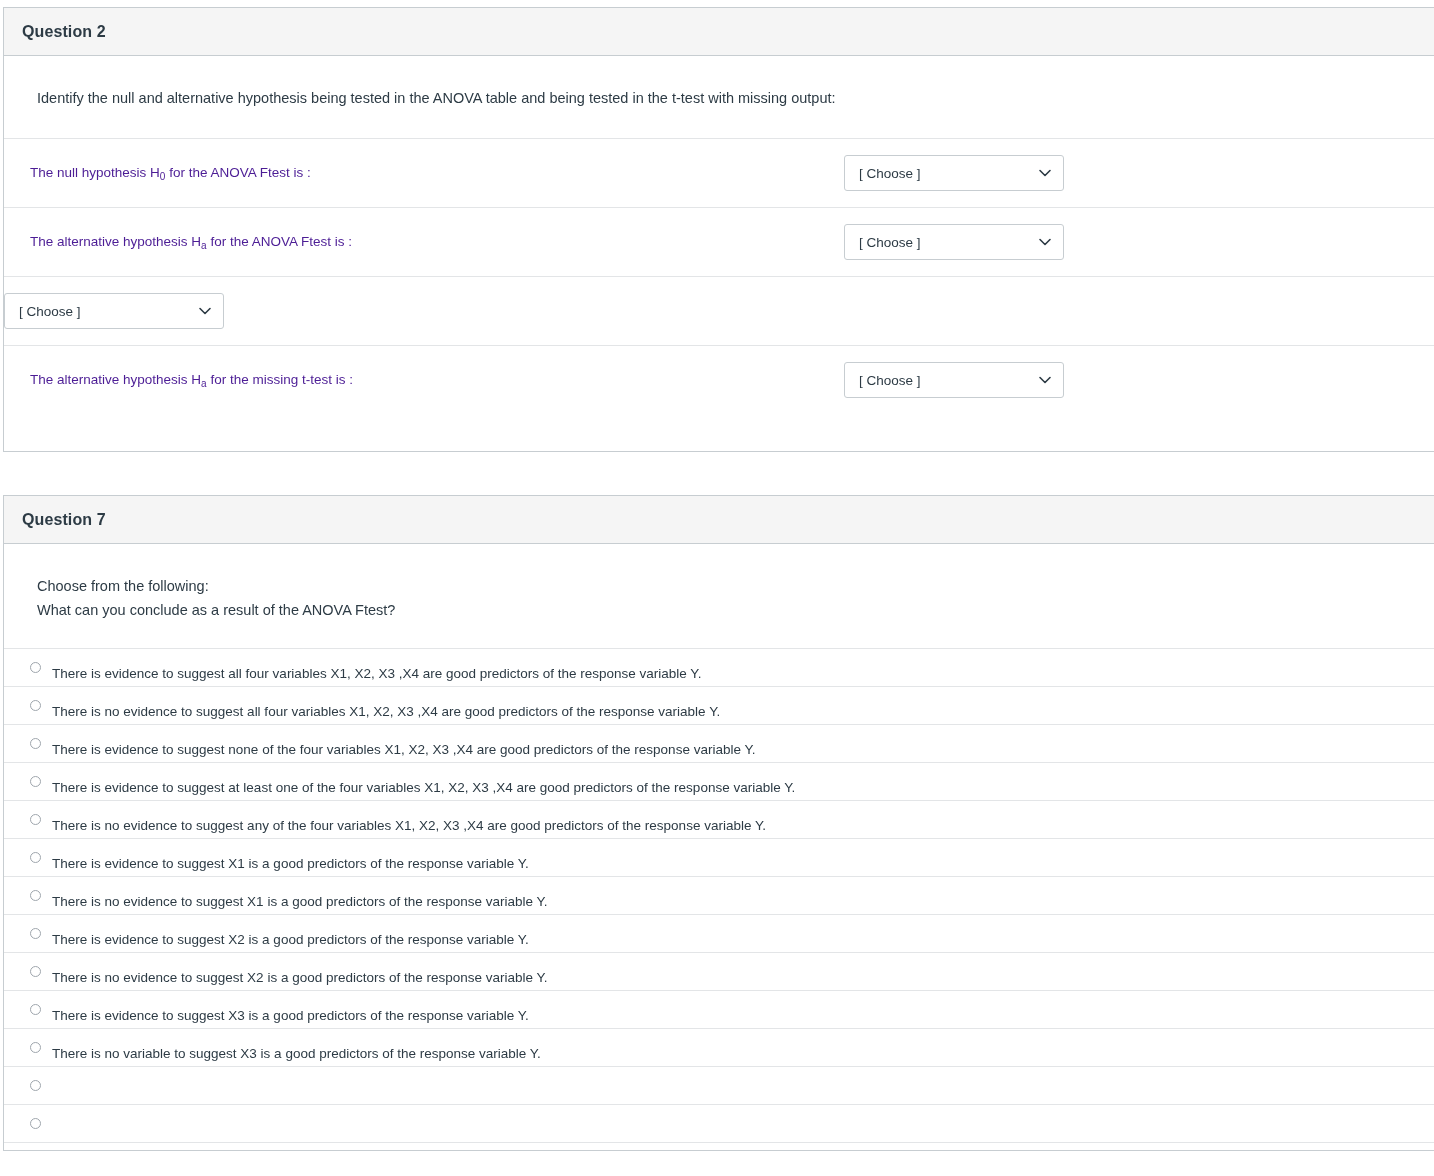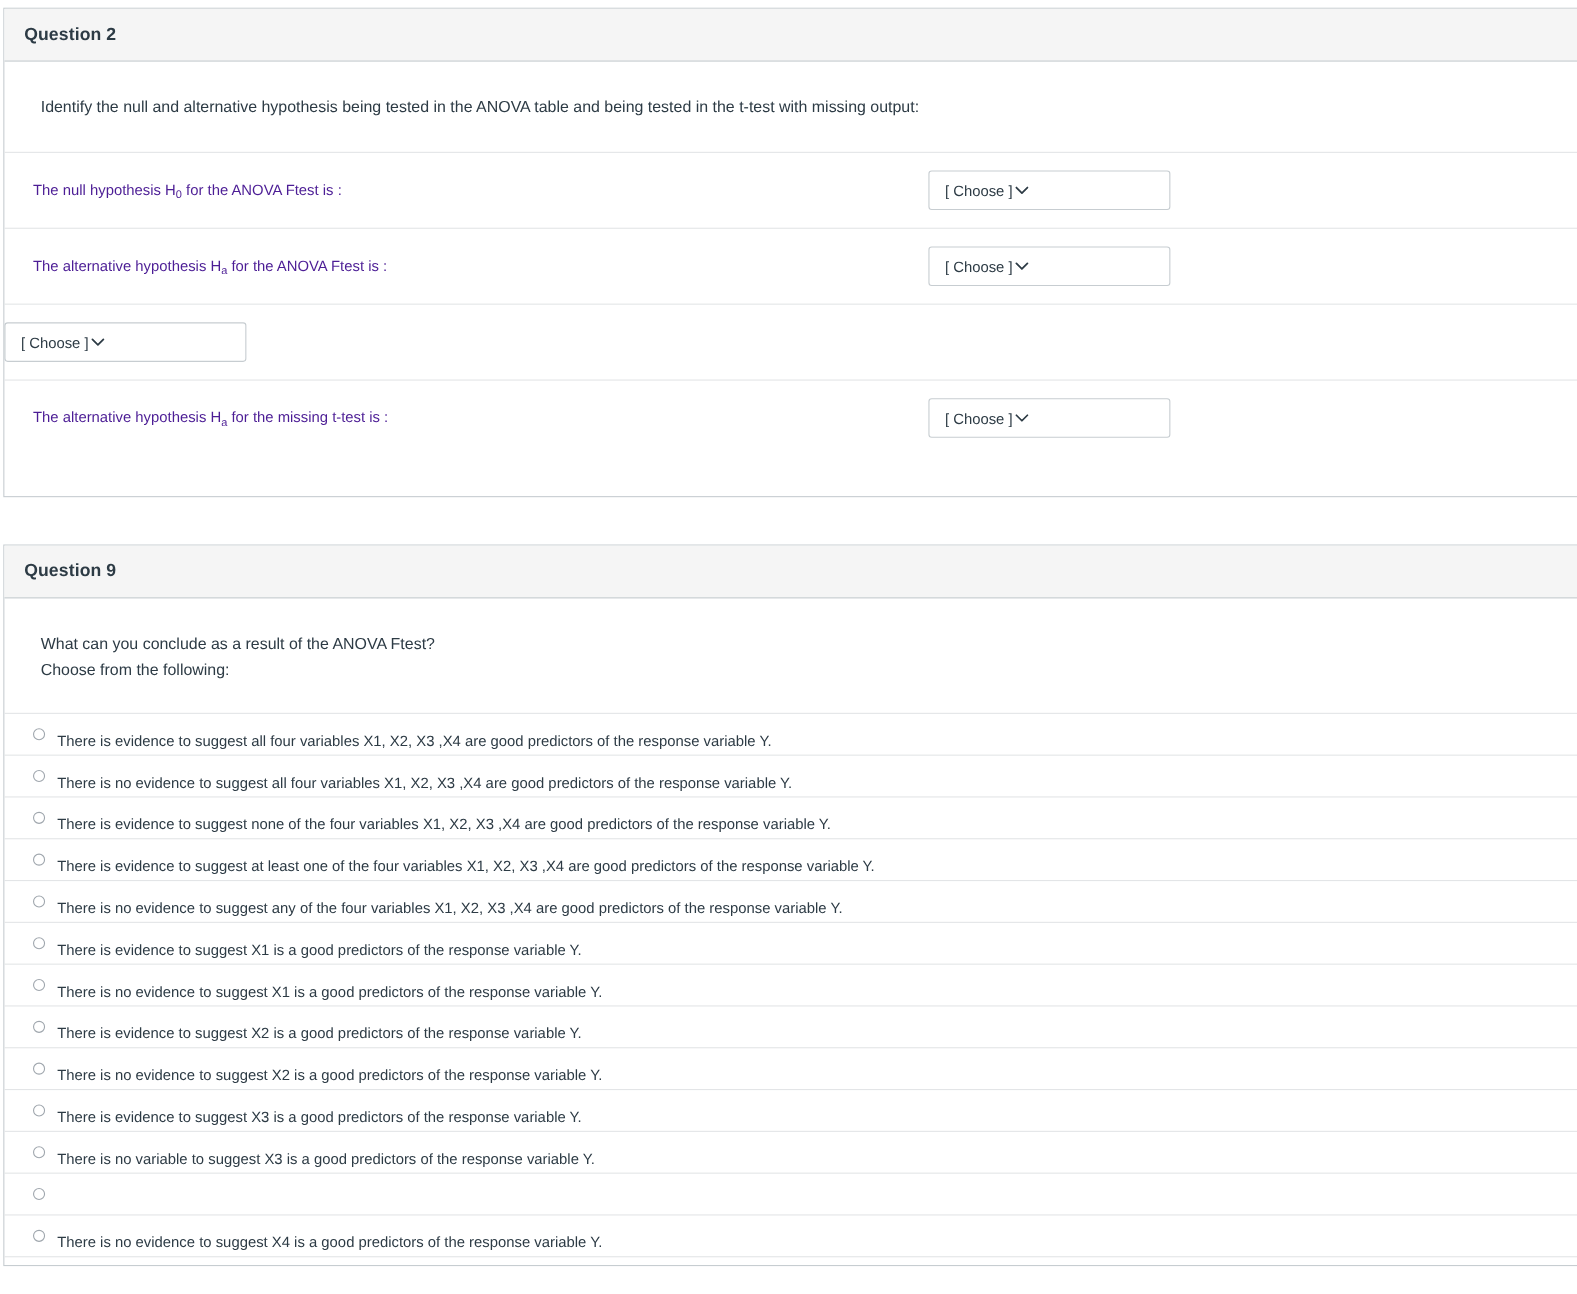--- a/index.html
+++ b/index.html
@@ -94,21 +94,21 @@
     border: 1px solid #c7cdd1;
     border-radius: 3px;
     background: #ffffff;
     box-sizing: border-box;
     display: flex;
     align-items: center;
     padding: 0 10px 0 14px;
     font-size: 13.5px;
     color: #2d3b45;
     cursor: pointer;
-    justify-content: flex-start;
+    justify-content: space-between;
   }
   .select-value { white-space: nowrap; }
   .chevron-down {
     width: 16px;
     height: 16px;
     flex: 0 0 auto;
     display: block;
   }
 
   
@@ -210,28 +210,28 @@
         </div>
       </div>
 
     </div>
   </div>
 </div>
 
 <div class="question-card" id="q3-card" style="top:495px; height:656px;">
 
   <div class="question-header">
-    <span class="question-header-title">Question 9</span>
+    <span class="question-header-title">Question 7</span>
   </div>
 
   <div class="question-body">
 
     <div class="prompt">
+      <span class="prompt-line">Choose from the following:</span>
       <span class="prompt-line">What can you conclude as a result of the ANOVA Ftest?</span>
-      <span class="prompt-line">Choose from the following:</span>
     </div>
 
     <div class="answer-list">
 
       <div class="answer-row">
         <span class="radio-circle"></span>
         <span class="answer-text">There is evidence to suggest all four variables X1, X2, X3 ,X4 are good predictors of the response variable Y.</span>
       </div>
 
       <div class="answer-row">
@@ -283,19 +283,18 @@
         <span class="radio-circle"></span>
         <span class="answer-text">There is no variable to suggest X3 is a good predictors of the response variable Y.</span>
       </div>
 
       <div class="answer-row">
         <span class="radio-circle"></span>
       </div>
 
       <div class="answer-row">
         <span class="radio-circle"></span>
-        <span class="answer-text">There is no evidence to suggest X4 is a good predictors of the response variable Y.</span>
       </div>
 
       <div class="list-bottom-rule"></div>
     </div>
   </div>
 </div>
 
 </body></html>

